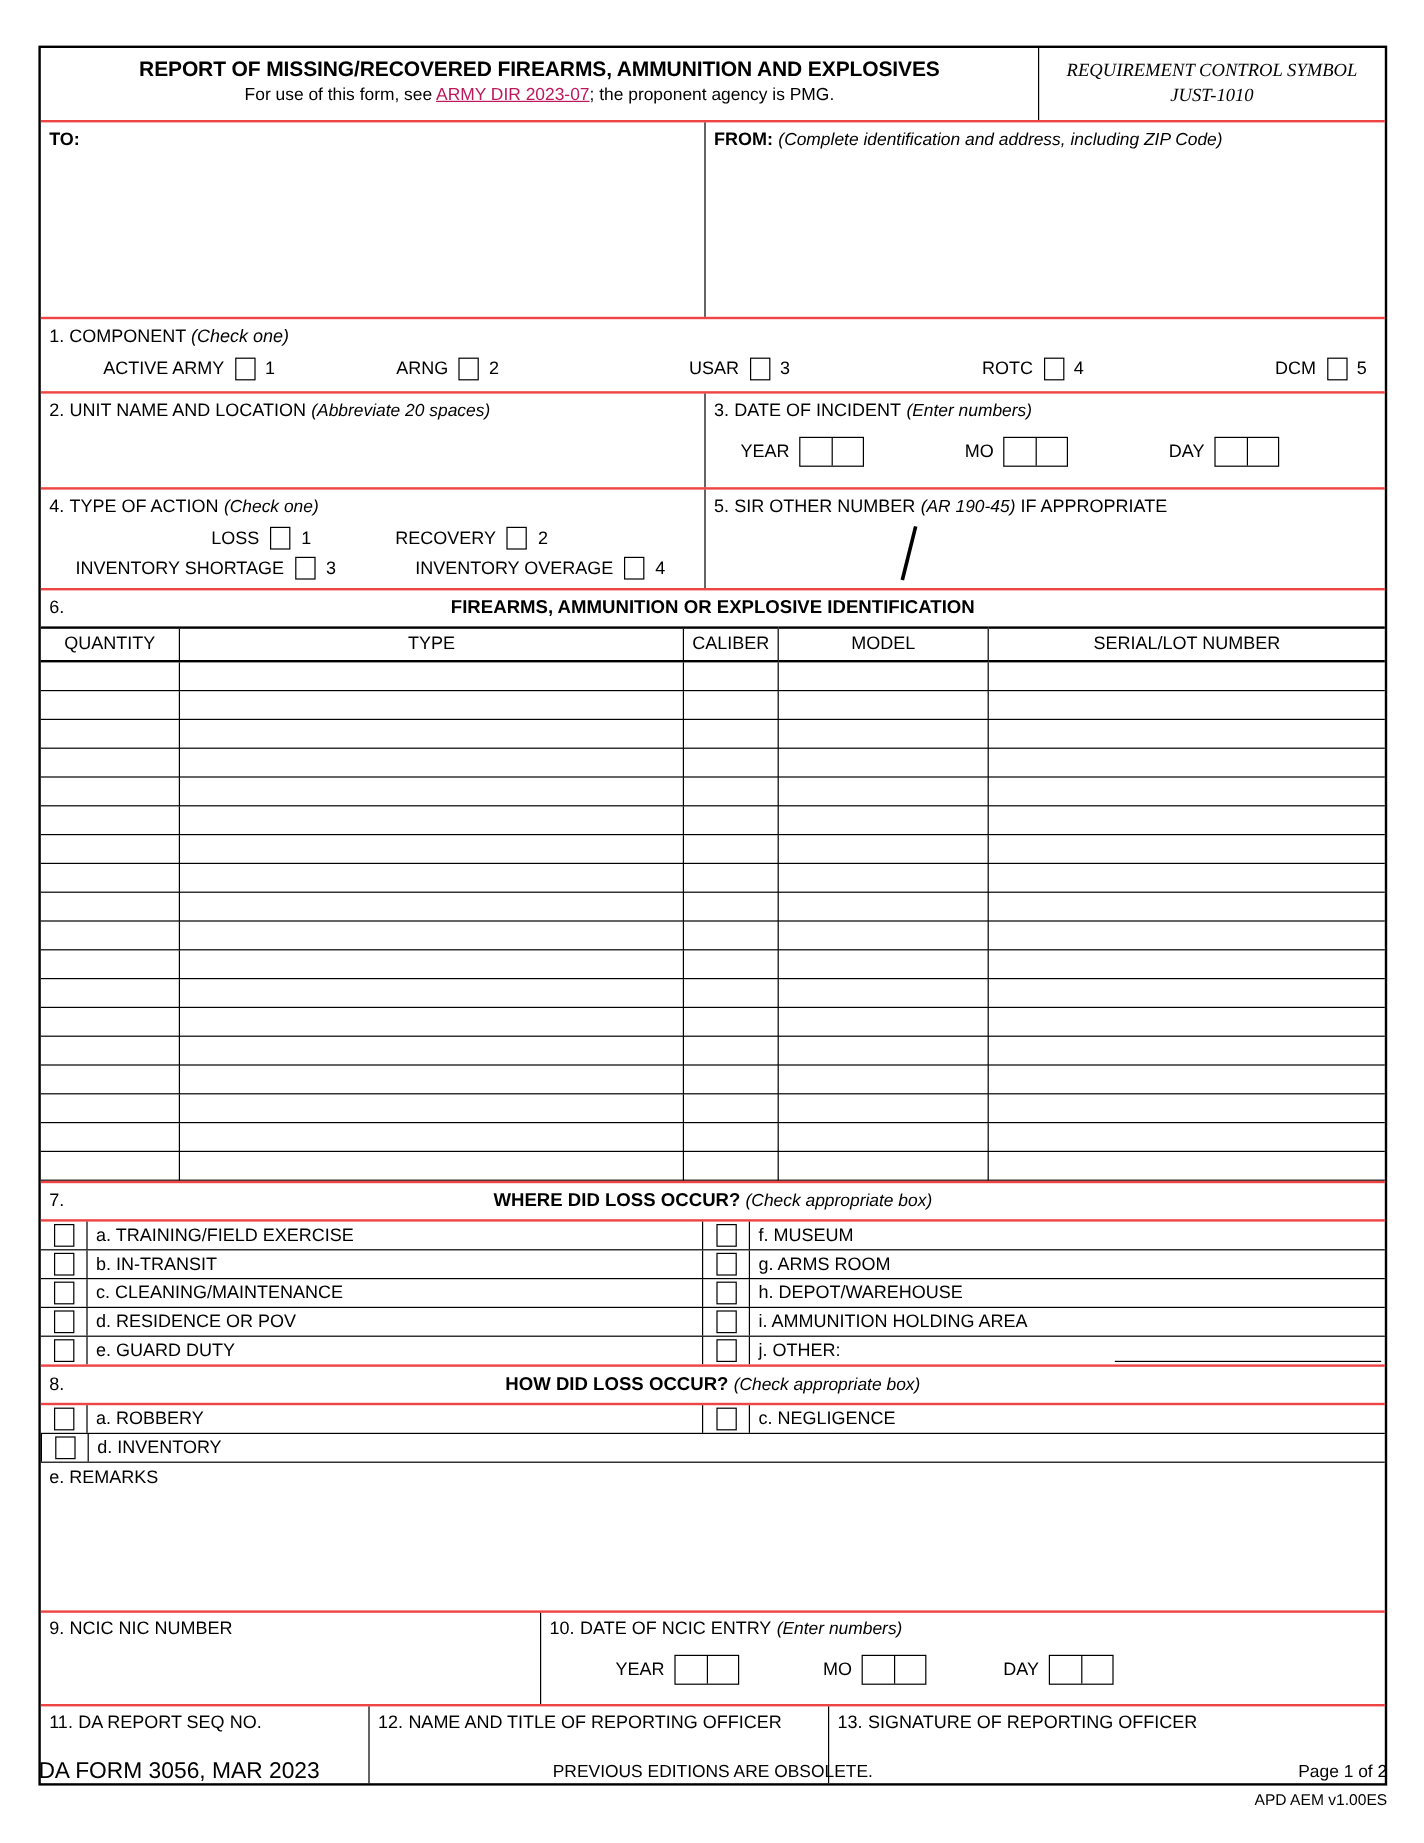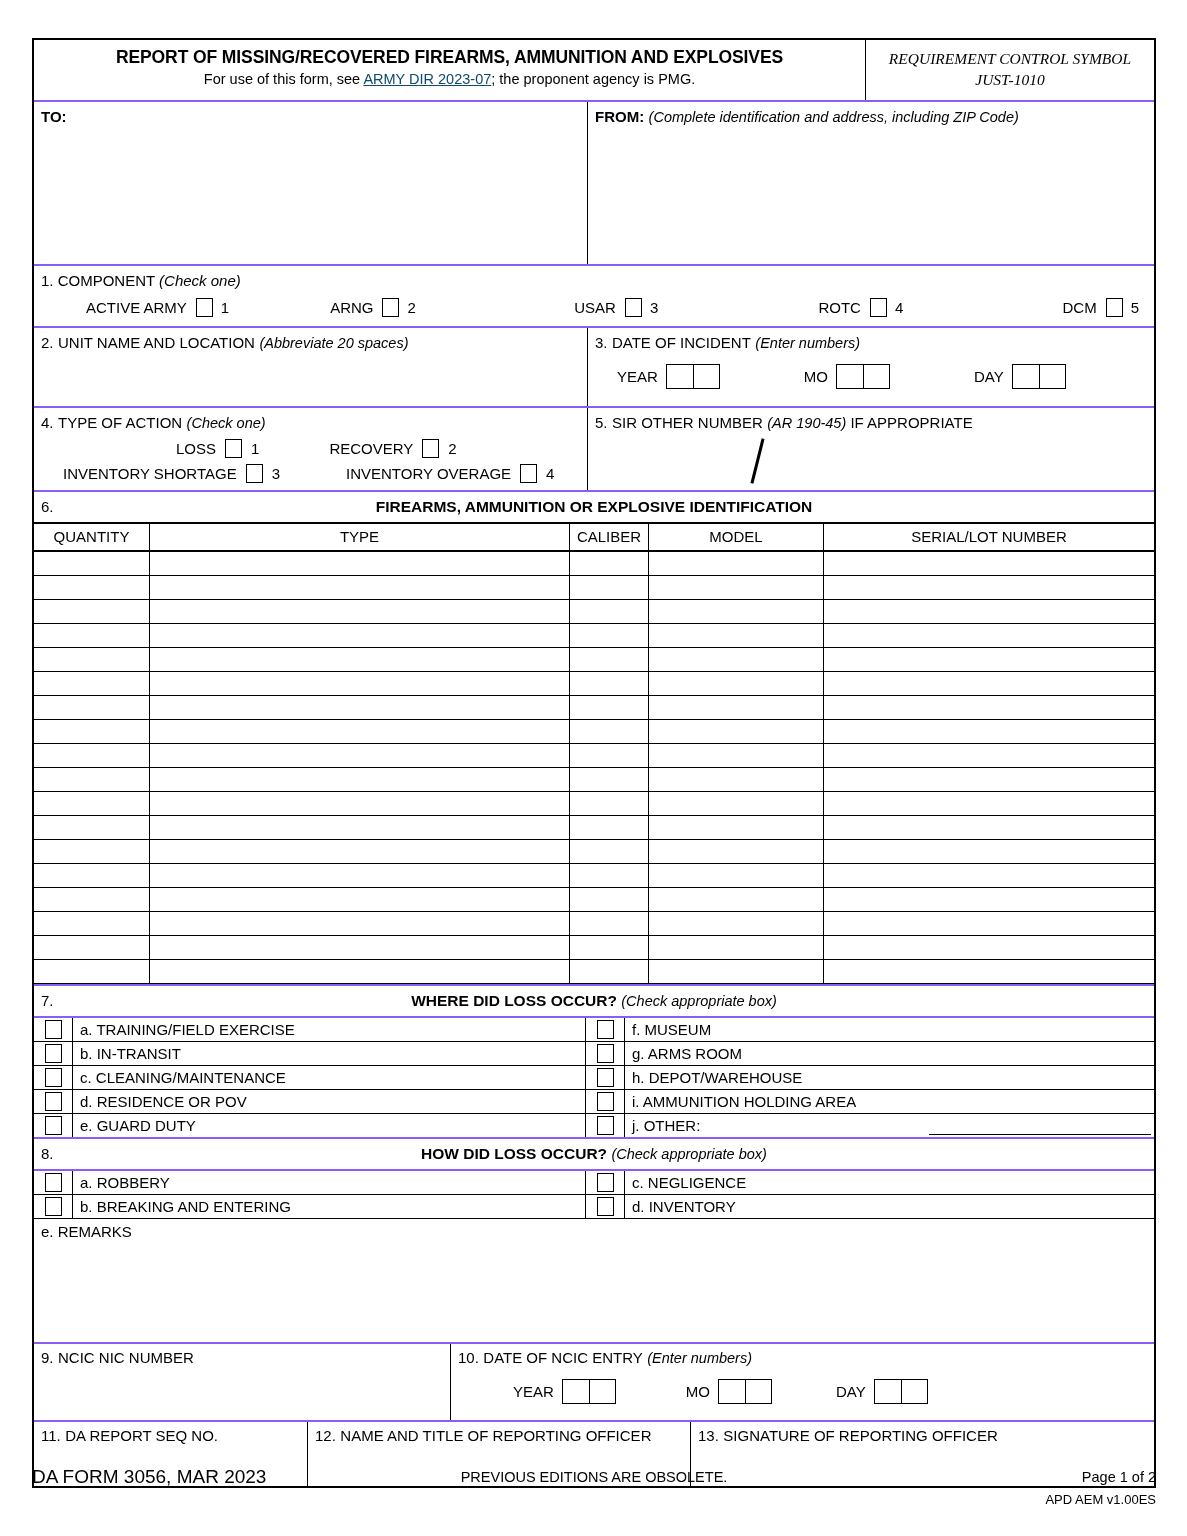--- a/index.html
+++ b/index.html
@@ -27,21 +27,21 @@
     position: absolute;
     left: 32px;
     top: 38px;
     width: 1124px;
     border: 2px solid #000;
     box-sizing: border-box;
   }
 
   .row { display: flex; }
   .bt { border-top: 1px solid #000; }
-  .bt2 { border-top: 2px solid #8b5cf6; }
+  .bt2 { border-top: 2px solid #ef4444; }
   .bl { border-left: 1px solid #000; }
 
   
   .hdr-left {
     flex: 0 0 831px;
     padding: 7px 6px 8px 6px;
     text-align: center;
     box-sizing: border-box;
   }
   .hdr-title {
@@ -49,21 +49,21 @@
     font-weight: bold;
     letter-spacing: -0.1px;
     line-height: 1.15;
   }
   .hdr-sub {
     font-size: 14.5px;
     margin-top: 4px;
     line-height: 1.2;
   }
   .hdr-link {
-    color: #0c4a6e;
+    color: #be185d;
     text-decoration: underline;
   }
   .hdr-right {
     flex: 1 1 auto;
     padding: 9px 6px;
     text-align: center;
     font-family: "Liberation Serif", serif;
     font-style: italic;
     font-size: 15.5px;
     line-height: 1.35;
@@ -677,26 +677,20 @@
           <div class="opt-lab">a. ROBBERY</div>
         </div>
         <div class="opt-half right bl">
           <div class="opt-chk">
               <span class="chk"></span>
             </div>
           <div class="opt-lab">c. NEGLIGENCE</div>
         </div>
       </div>
       <div class="row optrow optline bt">
-        <div class="opt-half">
-          <div class="opt-chk">
-              <span class="chk"></span>
-            </div>
-          <div class="opt-lab">b. BREAKING AND ENTERING</div>
-        </div>
         <div class="opt-half right bl">
           <div class="opt-chk">
               <span class="chk"></span>
             </div>
           <div class="opt-lab">d. INVENTORY</div>
         </div>
       </div>
     </div>
 
     <div class="remarks bt">

